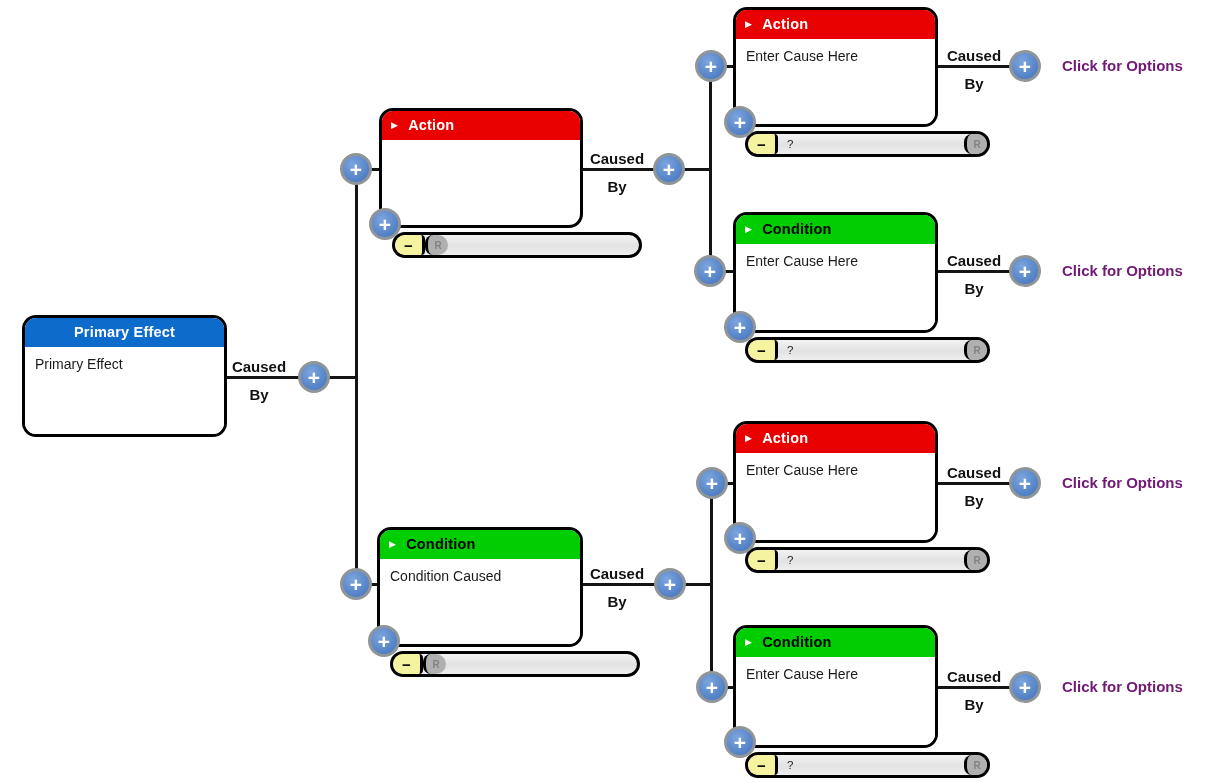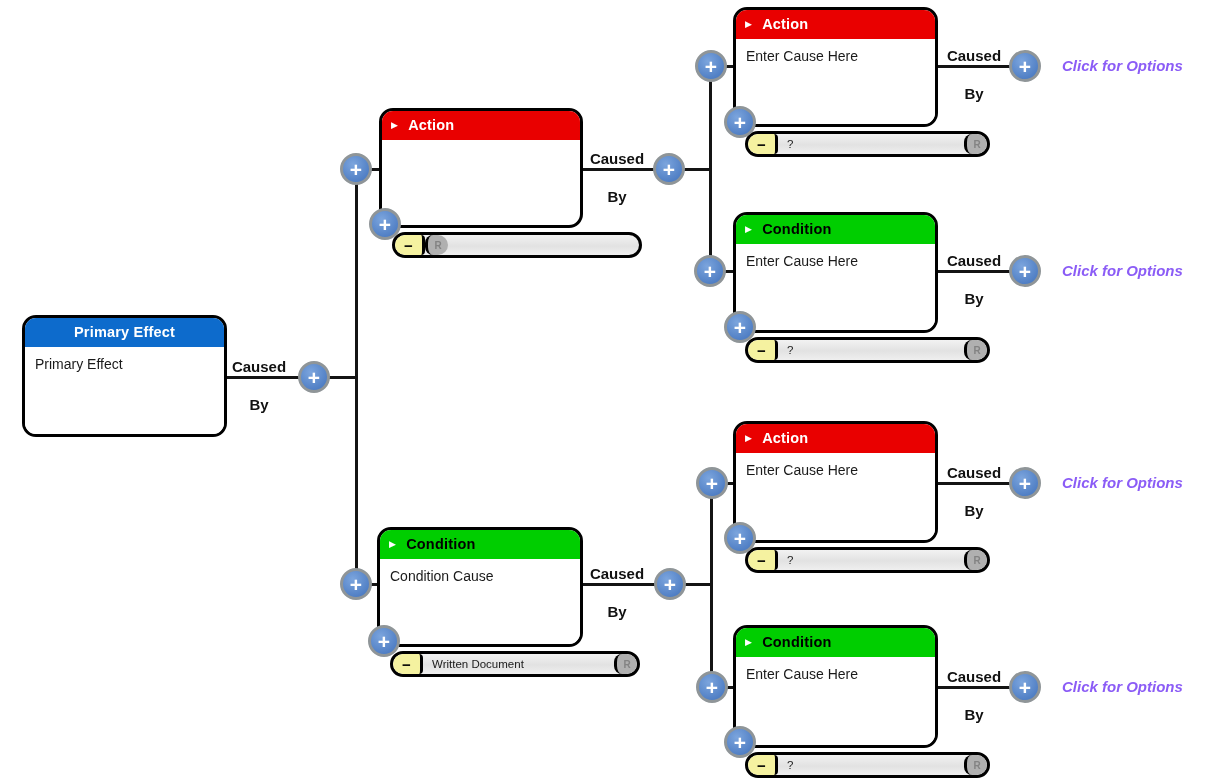--- a/index.html
+++ b/index.html
@@ -54,23 +54,23 @@
   .plus{
     position:absolute;width:26px;height:26px;border-radius:50%;
     background:radial-gradient(circle at 38% 32%,#7CA5DD,#4F7EC4 75%);
     border:3px solid #8F9598;color:#fff;font-weight:bold;font-size:21px;
     display:flex;align-items:center;justify-content:center;line-height:1;
     box-sizing:content-box;padding:0;cursor:pointer;
   }
   
   .cb{position:absolute;width:72px;text-align:center;font-weight:bold;font-size:15px;color:#111;}
   .cb-top{line-height:17px;height:17px;}
-  .cb-bot{line-height:15px;margin-top:22px;}
-  
-  .cfo{position:absolute;font-weight:bold;font-size:15px;color:#8b5cf6;white-space:nowrap;font-style:italic;}
+  .cb-bot{line-height:15px;margin-top:12px;}
+  
+  .cfo{position:absolute;font-weight:bold;font-size:15px;color:#701a75;white-space:nowrap;}
 </style>
 </head>
 <body>
 
 <div id="canvas">
 
   <div class="ln h" style="left:227px;top:376px;width:129px"></div>
   <div class="ln v" style="left:355px;top:168px;height:418px"></div>
   <div class="ln h" style="left:356px;top:168px;width:23px"></div>
   <div class="ln h" style="left:583px;top:168px;width:127px"></div>
@@ -96,21 +96,20 @@
     <span class="ev-label">?</span>
     <span class="ev-r">R</span>
   </div>
   <div class="ev" style="left:745px;top:337px;width:245px">
     <span class="ev-minus">−</span>
     <span class="ev-label">?</span>
     <span class="ev-r">R</span>
   </div>
   <div class="ev" style="left:390px;top:651px;width:250px">
     <span class="ev-minus">−</span>
-    <span class="ev-label">Written Document</span>
     <span class="ev-r">R</span>
   </div>
   <div class="ev" style="left:745px;top:547px;width:245px">
     <span class="ev-minus">−</span>
     <span class="ev-label">?</span>
     <span class="ev-r">R</span>
   </div>
   <div class="ev" style="left:745px;top:752px;width:245px">
     <span class="ev-minus">−</span>
     <span class="ev-label">?</span>
@@ -145,21 +144,21 @@
       <span class="hdr-label">Condition</span>
     </div>
     <div class="body">Enter Cause Here</div>
   </div>
 
   <div class="node t-condition" style="left:377px;top:527px;width:206px;height:120px">
     <div class="hdr">
       <span class="tri">▶</span>
       <span class="hdr-label">Condition</span>
     </div>
-    <div class="body">Condition Cause</div>
+    <div class="body">Condition Caused</div>
   </div>
 
   <div class="node t-action" style="left:733px;top:421px;width:205px;height:122px">
     <div class="hdr">
       <span class="tri">▶</span>
       <span class="hdr-label">Action</span>
     </div>
     <div class="body">Enter Cause Here</div>
   </div>
 

